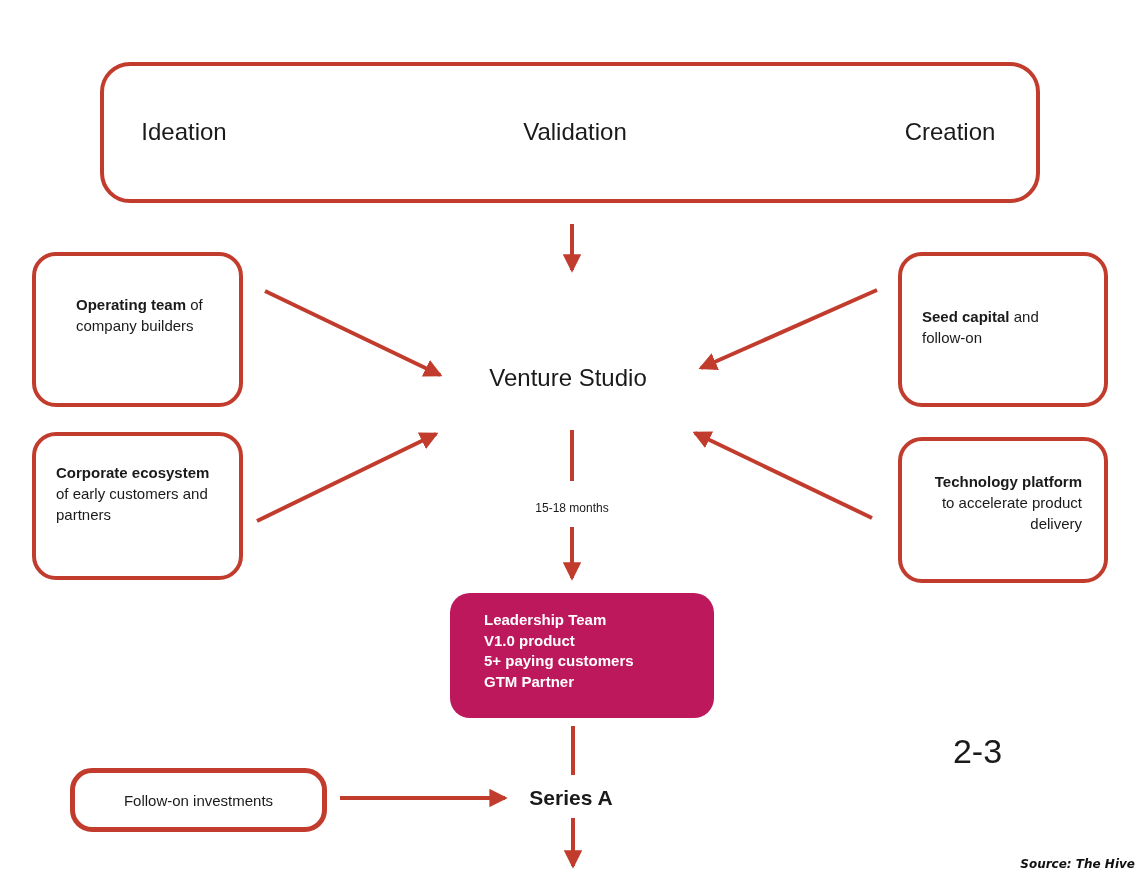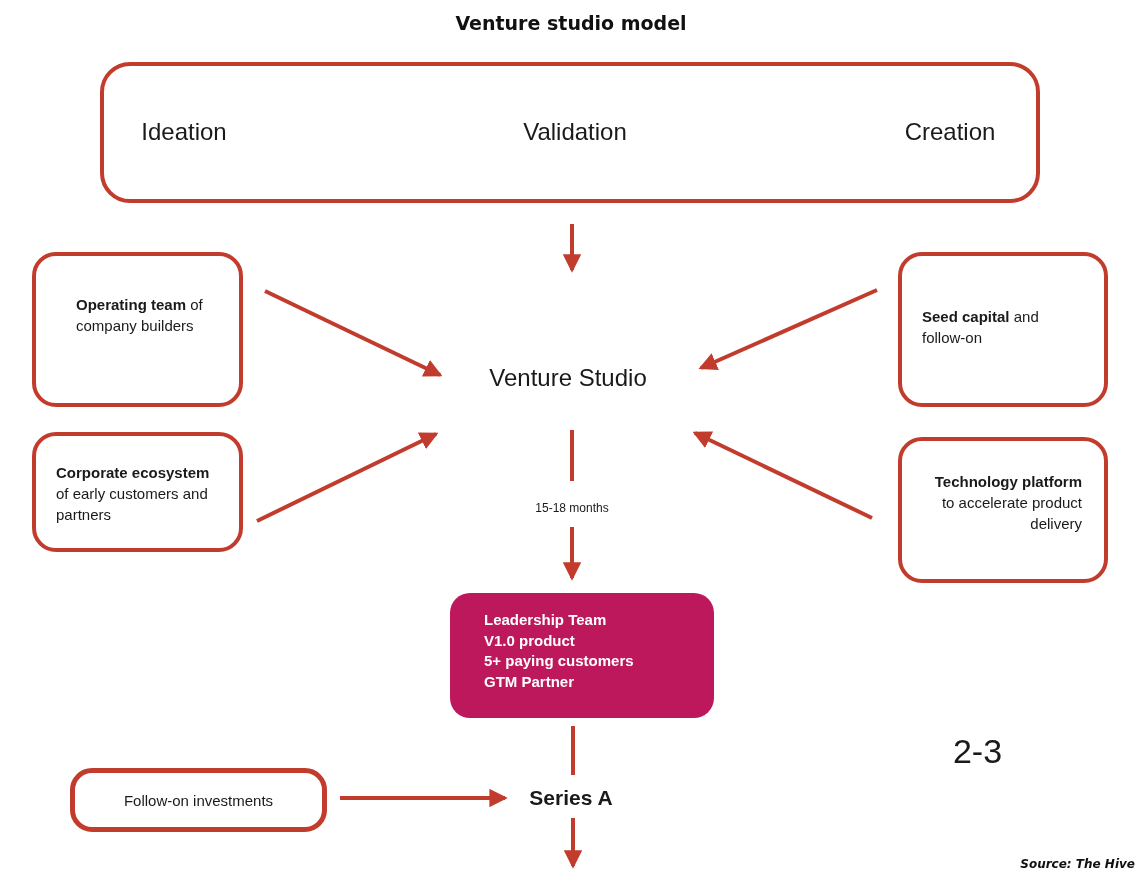--- a/index.html
+++ b/index.html
@@ -31,21 +31,21 @@
     left:568px;top:378px;font-size:24px;white-space:nowrap;
   }
   .months-label{
     position:absolute;transform:translate(-50%,-50%);
     left:572px;top:508px;font-size:12px;white-space:nowrap;
   }
   .side-text{
     position:absolute;font-size:15px;line-height:21px;color:#1a1a1a;
   }
   .box-lt{left:32px;top:252px;width:211px;height:155px;border-radius:24px;}
-  .box-lb{left:32px;top:432px;width:211px;height:120px;border-radius:24px;}
+  .box-lb{left:32px;top:432px;width:211px;height:148px;border-radius:24px;}
   .box-rt{left:898px;top:252px;width:210px;height:155px;border-radius:24px;}
   .box-rb{left:898px;top:437px;width:210px;height:146px;border-radius:24px;text-align:right;}
   .text-lt{left:20px;top:38px;width:168px;margin-left:20px;}
   .text-lb{left:20px;top:26px;width:168px;}
   .text-rt{left:20px;top:50px;width:135px;}
   .text-rb{left:20px;top:30px;width:160px;}
   .milestone-box{
     position:absolute;left:450px;top:593px;width:264px;height:125px;
     background:#be185d;border-radius:20px;box-sizing:border-box;
   }
@@ -93,21 +93,20 @@
     <line x1="257" y1="521" x2="436" y2="434" stroke="#C23C2D" stroke-width="4" marker-end="url(#ah)"></line>
     <line x1="877" y1="290" x2="701" y2="368" stroke="#C23C2D" stroke-width="4" marker-end="url(#ah)"></line>
     <line x1="872" y1="518" x2="695" y2="433" stroke="#C23C2D" stroke-width="4" marker-end="url(#ah)"></line>
     <line x1="572" y1="430" x2="572" y2="481" stroke="#C23C2D" stroke-width="4"></line>
     <line x1="572" y1="527" x2="572" y2="578" stroke="#C23C2D" stroke-width="4" marker-end="url(#ah)"></line>
     <line x1="573" y1="726" x2="573" y2="775" stroke="#C23C2D" stroke-width="4"></line>
     <line x1="573" y1="818" x2="573" y2="866" stroke="#C23C2D" stroke-width="4" marker-end="url(#ah)"></line>
     <line x1="340" y1="798" x2="505" y2="798" stroke="#C23C2D" stroke-width="4" marker-end="url(#ah)"></line>
   </svg>
 
-  <div class="page-title">Venture studio model</div>
 
   <div class="outline-box pipeline-box">
     <span class="stage" style="left:80px;top:66px">Ideation</span>
     <span class="stage" style="left:471px;top:66px">Validation</span>
     <span class="stage" style="left:846px;top:66px">Creation</span>
   </div>
 
   <div class="hub-label">Venture Studio</div>
   <div class="months-label">15-18 months</div>
 

